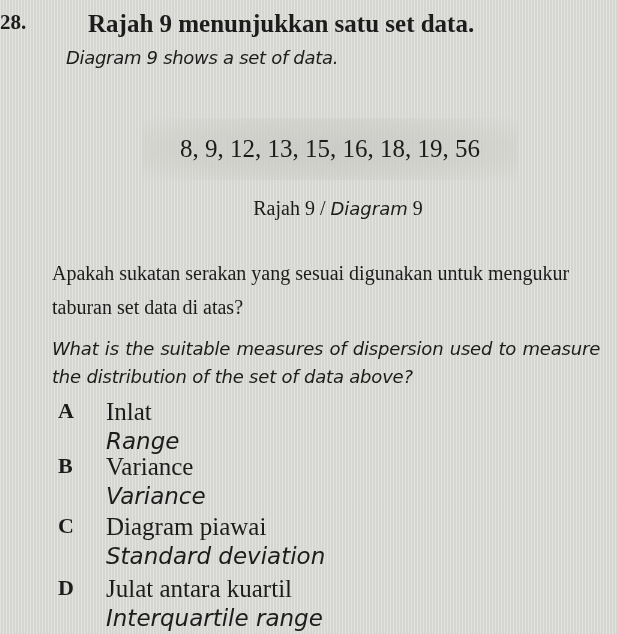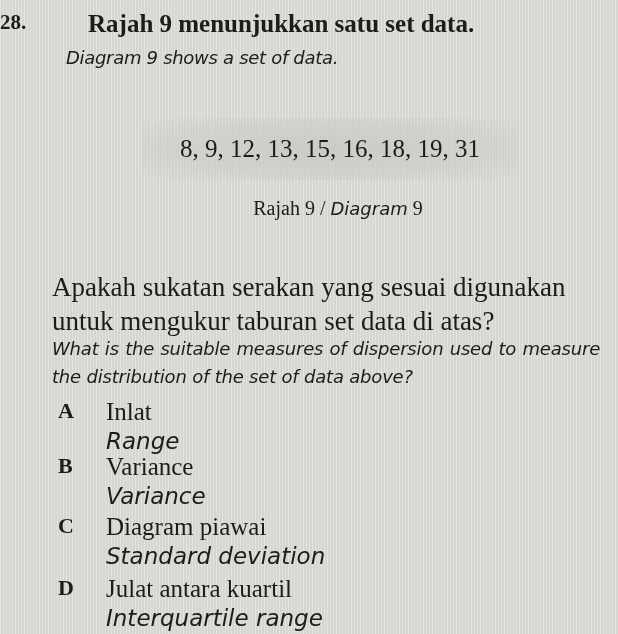--- a/index.html
+++ b/index.html
@@ -71,23 +71,23 @@
       font-size: 20px;
       white-space: nowrap;
       margin-left: 25px;
     }
     .caption .sans-it {
       font-size: 18px;
     }
     .prompt-ms {
       position: absolute;
       left: 52px;
-      top: 270px;
+      top: 256px;
       width: 550px;
-      font-size: 27px;
+      font-size: 20px;
       line-height: 34px;
     }
     .prompt-en {
       position: absolute;
       left: 52px;
       top: 335px;
       width: 548px;
       font-size: 18px;
       line-height: 28px;
       text-align: justify;
@@ -122,21 +122,21 @@
 </head>
 <body>
 
 <div>
   <div class="q-number serif">28.</div>
   <div class="q-title-ms serif">Rajah 9 menunjukkan satu set data.</div>
   <div class="q-title-en sans-it">Diagram 9 shows a set of data.</div>
 </div>
 
 <div class="data-box">
-  <span class="data-values serif">8, 9, 12, 13, 15, 16, 18, 19, 31</span>
+  <span class="data-values serif">8, 9, 12, 13, 15, 16, 18, 19, 56</span>
 </div>
 
 <div class="caption">
   <span class="serif">Rajah 9 / </span><span class="sans-it">Diagram</span><span class="serif"> 9</span>
 </div>
 
 <div class="prompt-ms serif">Apakah sukatan serakan yang sesuai digunakan untuk mengukur taburan set data di atas?</div>
 <div class="prompt-en sans-it">What is the suitable measures of dispersion used to measure the distribution of the set of data above?</div>
 
 <div class="option" style="top:398px;">

